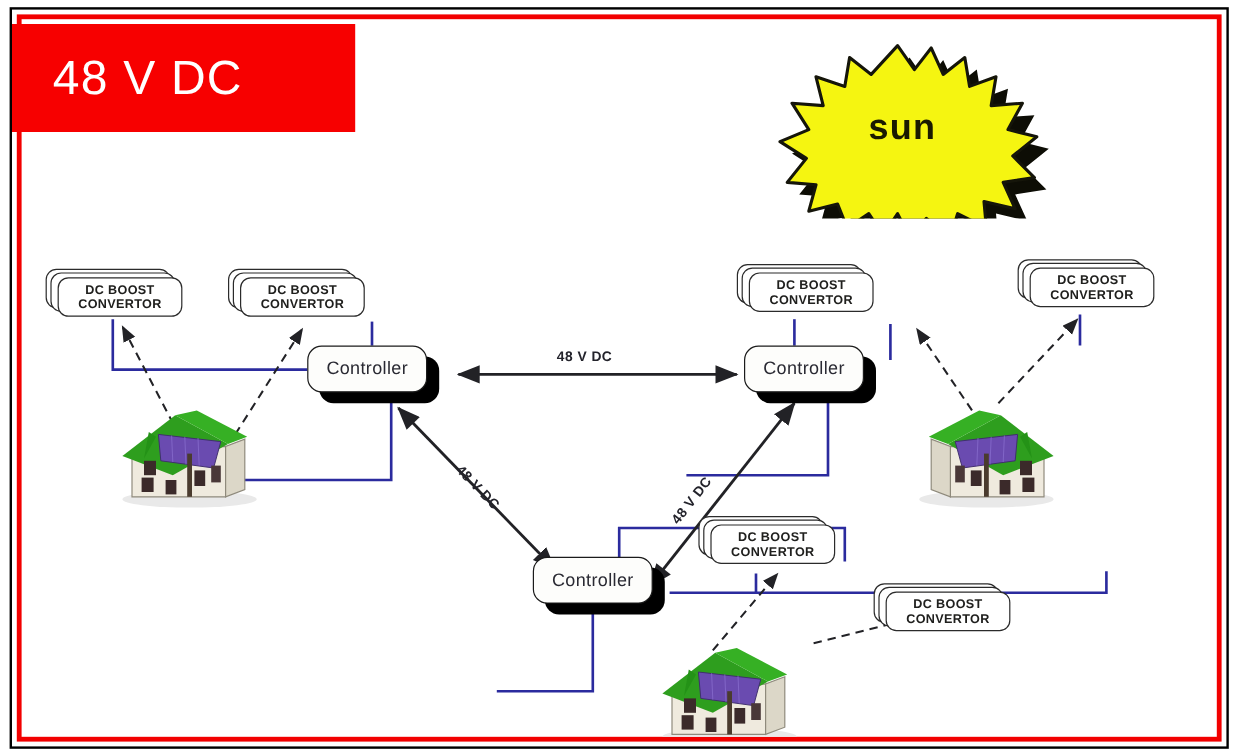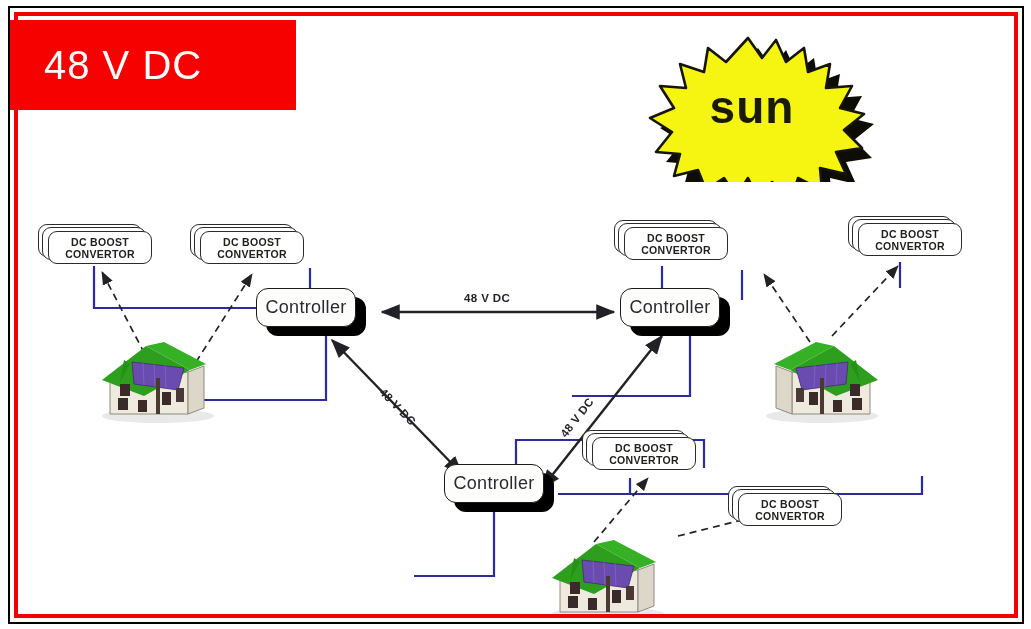--- a/index.html
+++ b/index.html
@@ -23,21 +23,21 @@
   .banner{position:absolute;left:0px;top:4px;width:286px;height:90px;
       background:#f70000;display:flex;align-items:center;}
   .banner-text{color:#ffffff;font-size:40px;font-weight:400;
       letter-spacing:1px;padding-left:34px;line-height:1;}
 
   
   .sun-wrap{position:absolute;left:604px;top:16px;width:268px;height:150px;}
   .sun-wrap svg{position:absolute;left:0;top:0;}
   .sun-label{position:absolute;left:0;top:0;width:268px;height:150px;
       display:flex;align-items:center;justify-content:center;
-      color:#1a1a00;font-size:46px;font-weight:bold;
+      color:#1a1a00;font-size:30px;font-weight:bold;
       letter-spacing:1px;padding-left:8px;box-sizing:border-box;}
 
   
   #wires{position:absolute;left:0;top:0;width:996px;height:598px;}
 
   
   .conv{position:absolute;width:112px;height:40px;}
   .conv .layer{position:absolute;width:104px;height:33px;
       border:1.4px solid #2b2b2b;border-radius:9px;background:#ffffff;
       box-sizing:border-box;}
@@ -49,21 +49,21 @@
   .conv .line{font-size:10.5px;font-weight:bold;color:#20201e;
       letter-spacing:.3px;line-height:12px;white-space:nowrap;}
 
   
   .ctrl{position:absolute;width:110px;height:48px;}
   .ctrl .shadow{position:absolute;left:10px;top:9px;width:100px;height:39px;
       background:#000000;border-radius:12px;}
   .ctrl .body{position:absolute;left:0px;top:0px;width:100px;height:39px;
       background:#fdfdfb;border:1.6px solid #1b1b1b;border-radius:12px;
       display:flex;align-items:center;justify-content:center;box-sizing:border-box;}
-  .ctrl .label{font-size:18px;color:#2a2a33;letter-spacing:.3px;}
+  .ctrl .label{font-size:15px;color:#2a2a33;letter-spacing:.3px;}
 
   
   .house{position:absolute;width:150px;height:110px;}
   .house svg{display:block;width:100%;height:100%;}
 
   
   .vlabel{position:absolute;font-size:11.5px;font-weight:bold;color:#23232b;
       letter-spacing:.4px;white-space:nowrap;}
 </style>
 </head>

